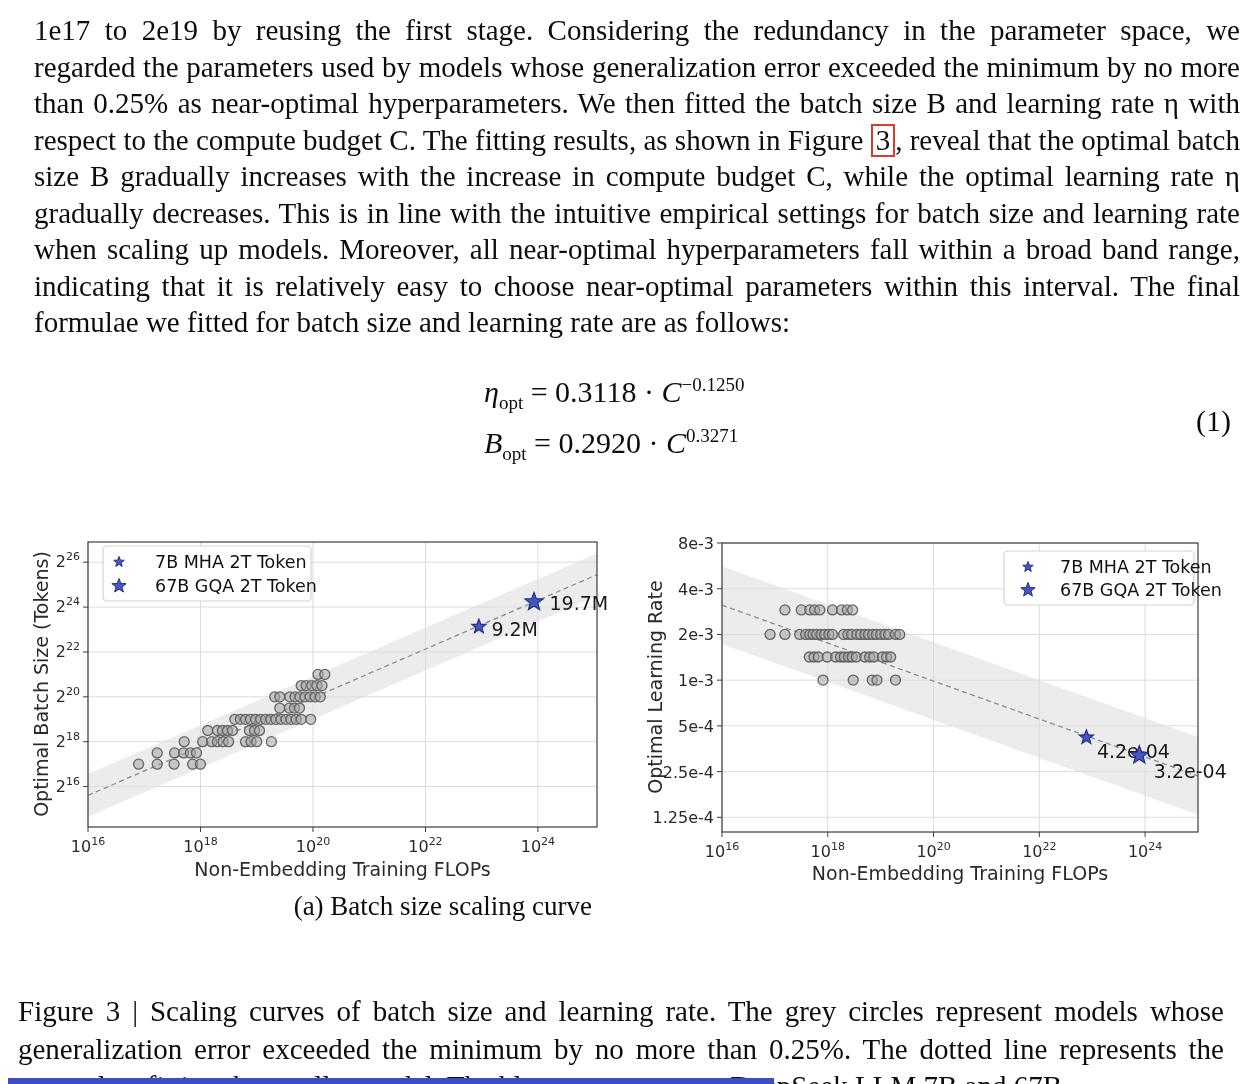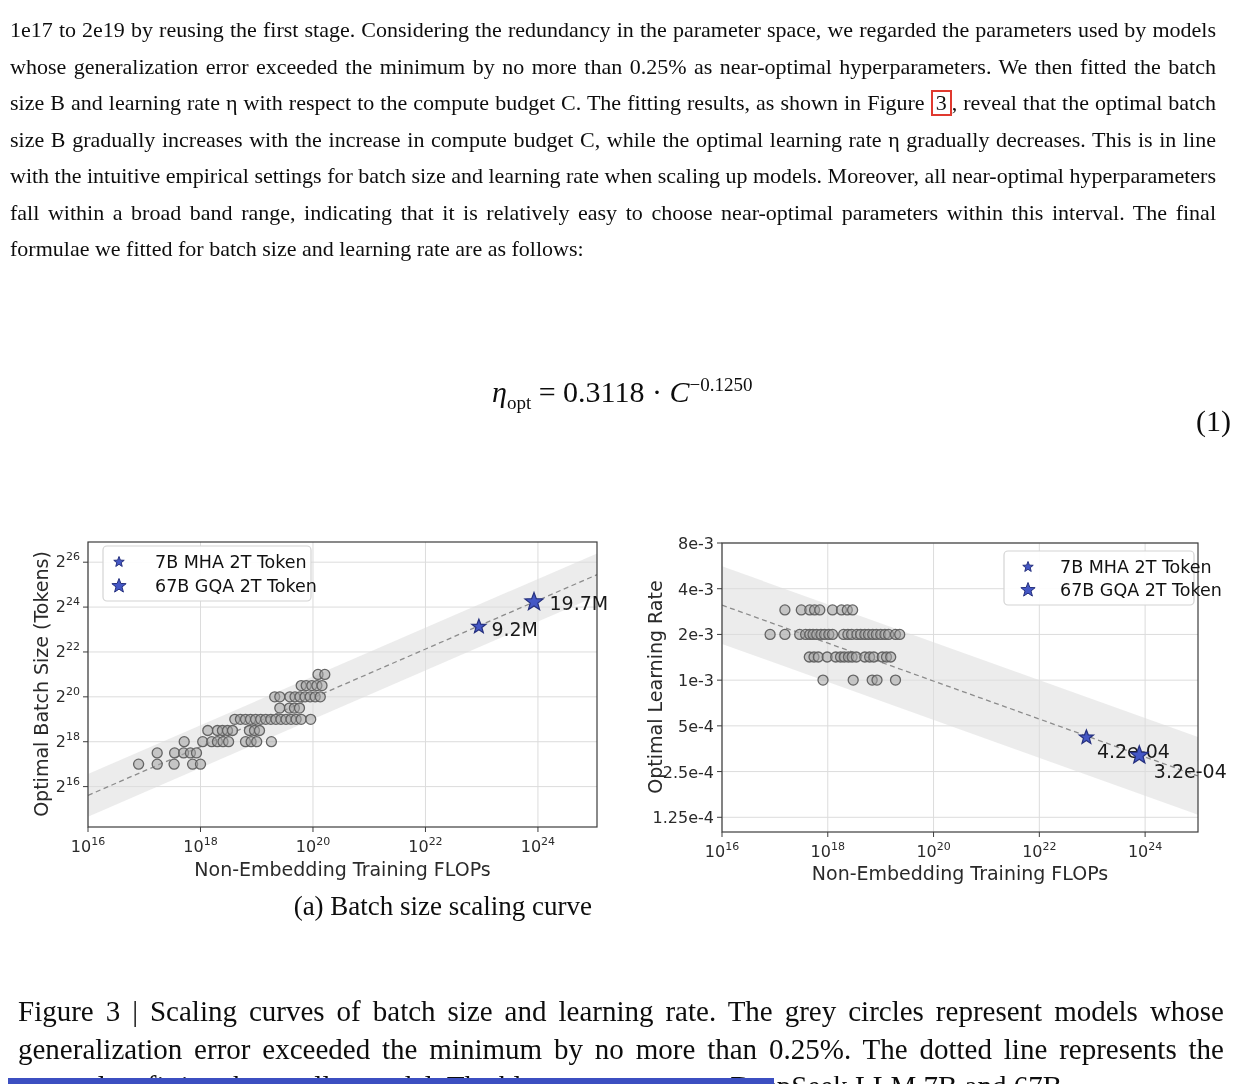--- a/index.html
+++ b/index.html
@@ -1,22 +1,22 @@
 <!DOCTYPE html>
 <html><head>
 <meta charset="utf-8">
 <style>
   html,body{margin:0;padding:0;background:#ffffff;}
   #page{position:relative;width:1240px;height:1084px;background:#ffffff;overflow:hidden;
         font-family:"Liberation Serif", serif;color:#111;}
-  .para{position:absolute;left:10px;top:12px;width:1206px;font-size:22px;line-height:36.5px;
+  .para{position:absolute;left:34px;top:12px;width:1206px;font-size:29px;line-height:36.5px;
         text-align:justify;color:#0d0d0d;}
   .figref{border:2px solid #e0392f;padding:0 3px;display:inline-block;line-height:1;}
   .eqblock{position:absolute;left:484px;top:374px;font-size:30px;color:#0d0d0d;}
-  .eqline{height:51px;white-space:nowrap;margin-left:8px;}
+  .eqline{height:51px;white-space:nowrap;}
   .eq-var{font-style:italic;}
   .eqblock sub{font-size:19px;}
   .eqblock sup{font-size:19px;}
   .eqnum{position:absolute;left:1196px;top:404px;font-size:30px;color:#0d0d0d;}
   .chart-svg{position:absolute;background:transparent;}
   #chart-a{left:18px;top:530px;}
   #chart-b{left:640px;top:530px;}
   .subcap{position:absolute;top:891px;font-size:27px;text-align:center;color:#0d0d0d;}
   #subcap-a{left:92px;width:500px;text-align:right;}
   #subcap-b{left:710px;width:500px;}
@@ -27,20 +27,21 @@
 </style>
 </head>
 <body>
 
 <div id="page">
 
   <div class="para"><span>1e17 to 2e19 by reusing the first stage. Considering the redundancy in the parameter space, we regarded the parameters used by models whose generalization error exceeded the minimum by no more than 0.25% as near-optimal hyperparameters. We then fitted the batch size B and learning rate η with respect to the compute budget C. The fitting results, as shown in Figure </span><span class="figref">3</span><span>, reveal that the optimal batch size B gradually increases with the increase in compute budget C, while the optimal learning rate η gradually decreases. This is in line with the intuitive empirical settings for batch size and learning rate when scaling up models. Moreover, all near-optimal hyperparameters fall within a broad band range, indicating that it is relatively easy to choose near-optimal parameters within this interval. The final formulae we fitted for batch size and learning rate are as follows:</span></div>
 
   <div class="eqblock">
     <div class="eqline"><span class="eq-var">η</span><sub>opt</sub><span> = 0.3118 · </span><span class="eq-var">C</span><sup>−0.1250</sup></div>
+    <div class="eqline"><span class="eq-var">B</span><sub>opt</sub><span> = 0.2920 · </span><span class="eq-var">C</span><sup>0.3271</sup></div>
   </div>
   <div class="eqnum">(1)</div>
 
   <svg id="chart-a" class="chart-svg" width="600" height="368">
       <defs>
         <clipPath id="chart-a-clip">
           <rect x="70" y="12" width="509" height="285"></rect>
         </clipPath>
       </defs>
       <line x1="70" y1="12" x2="70" y2="297" stroke="#dcdcdc" stroke-width="1"></line>

